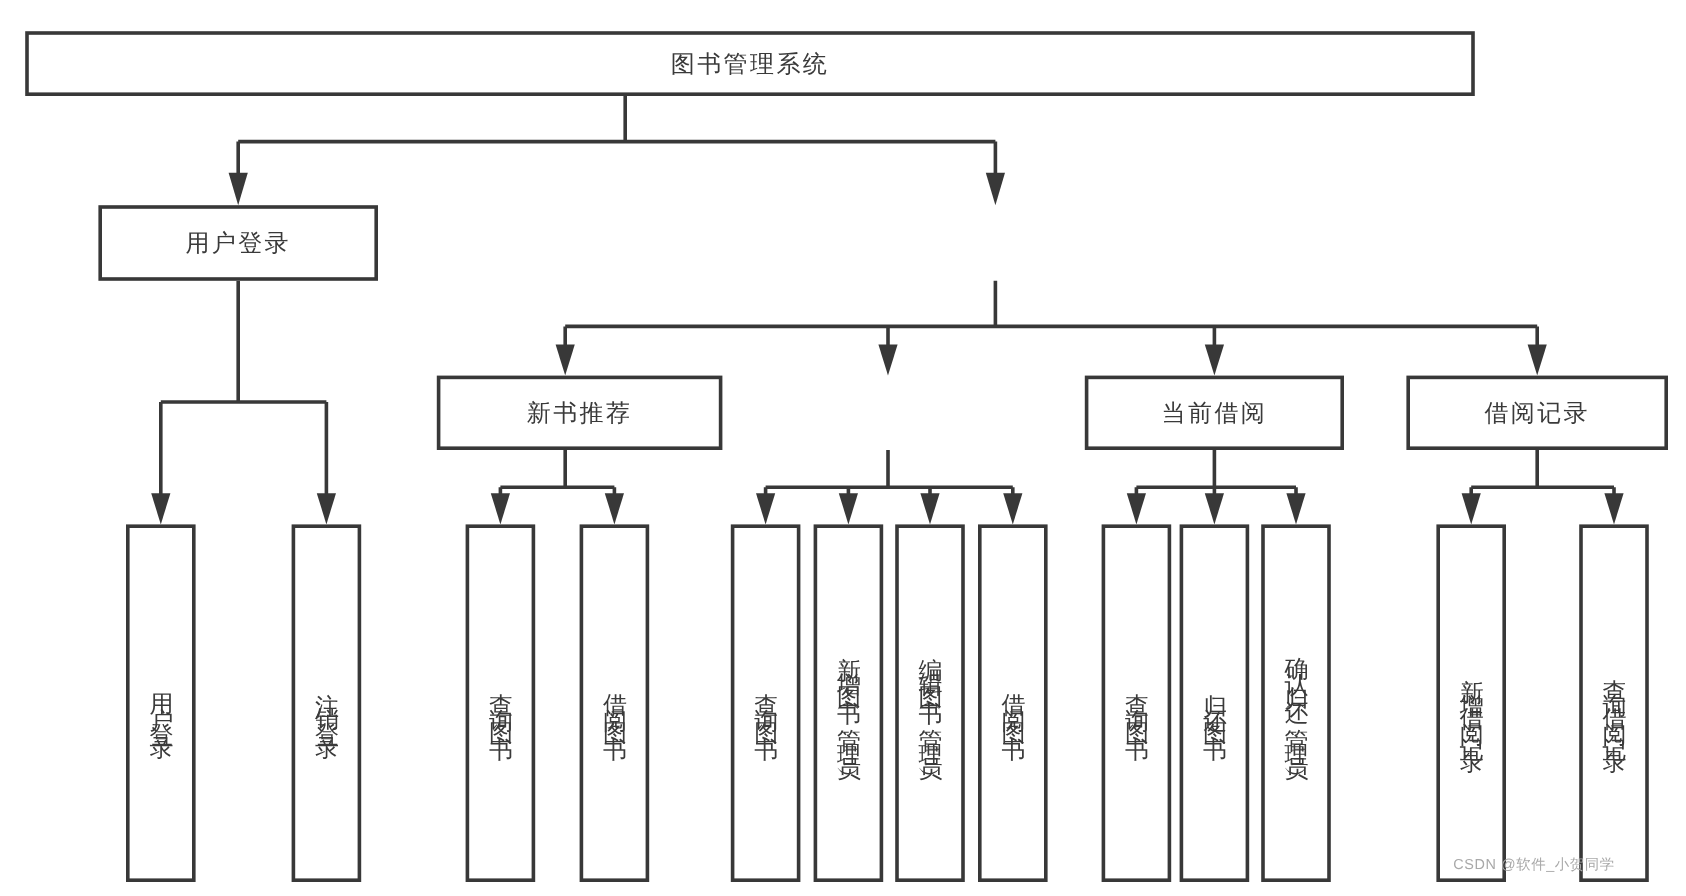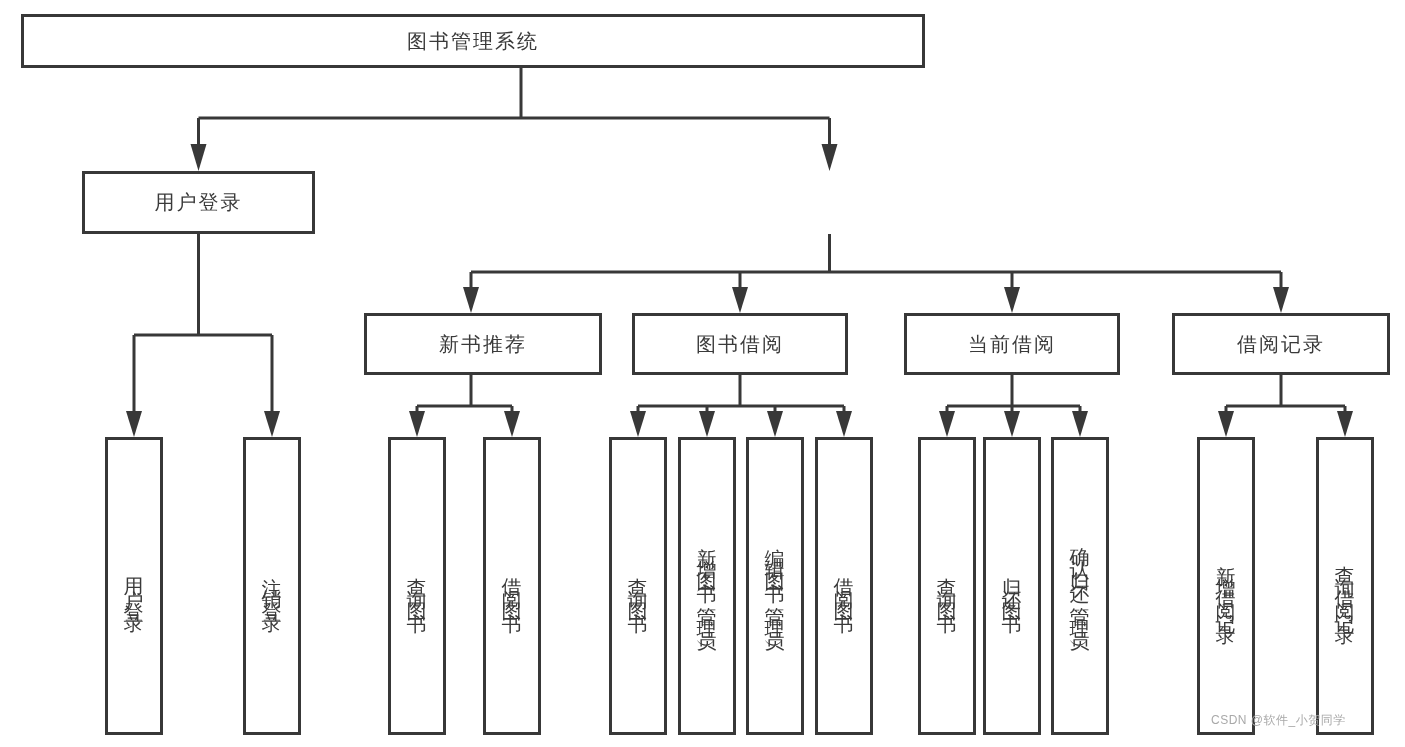--- a/index.html
+++ b/index.html
@@ -67,33 +67,30 @@
     <path d="M1012 375 V413 M947 406 H1080 M947 406 V413 M1080 406 V413"></path>
     <polygon points="939,411 955,411 947,437"></polygon>
     <polygon points="1004,411 1020,411 1012,437"></polygon>
     <polygon points="1072,411 1088,411 1080,437"></polygon>
 
     <path d="M1281 375 V406 M1226 406 H1345 M1226 406 V413 M1345 406 V413"></path>
     <polygon points="1218,411 1234,411 1226,437"></polygon>
     <polygon points="1337,411 1353,411 1345,437"></polygon>
   </svg>
 
-  <div class="node" style="left:21px;top:14px;width:904px;height:54px">
+  <div class="node" style="left:21px;top:26px;width:1208px;height:54px">
     <span>图书管理系统</span>
   </div>
 
   <div class="node lvl2" style="left:82px;width:233px">
     <span>用户登录</span>
   </div>
 
   <div class="node lvl3" style="left:364px;width:238px">
     <span>新书推荐</span>
-  </div>
-  <div class="node lvl3" style="left:632px;width:216px">
-    <span>图书借阅</span>
   </div>
   <div class="node lvl3" style="left:1172px;width:218px">
     <span>借阅记录</span>
   </div>
   <div class="node lvl3" style="left:904px;width:216px">
     <span>当前借阅</span>
   </div>
 
   <div class="node leaf" style="left:105px">
     <span class="vlabel">用户登录</span>

